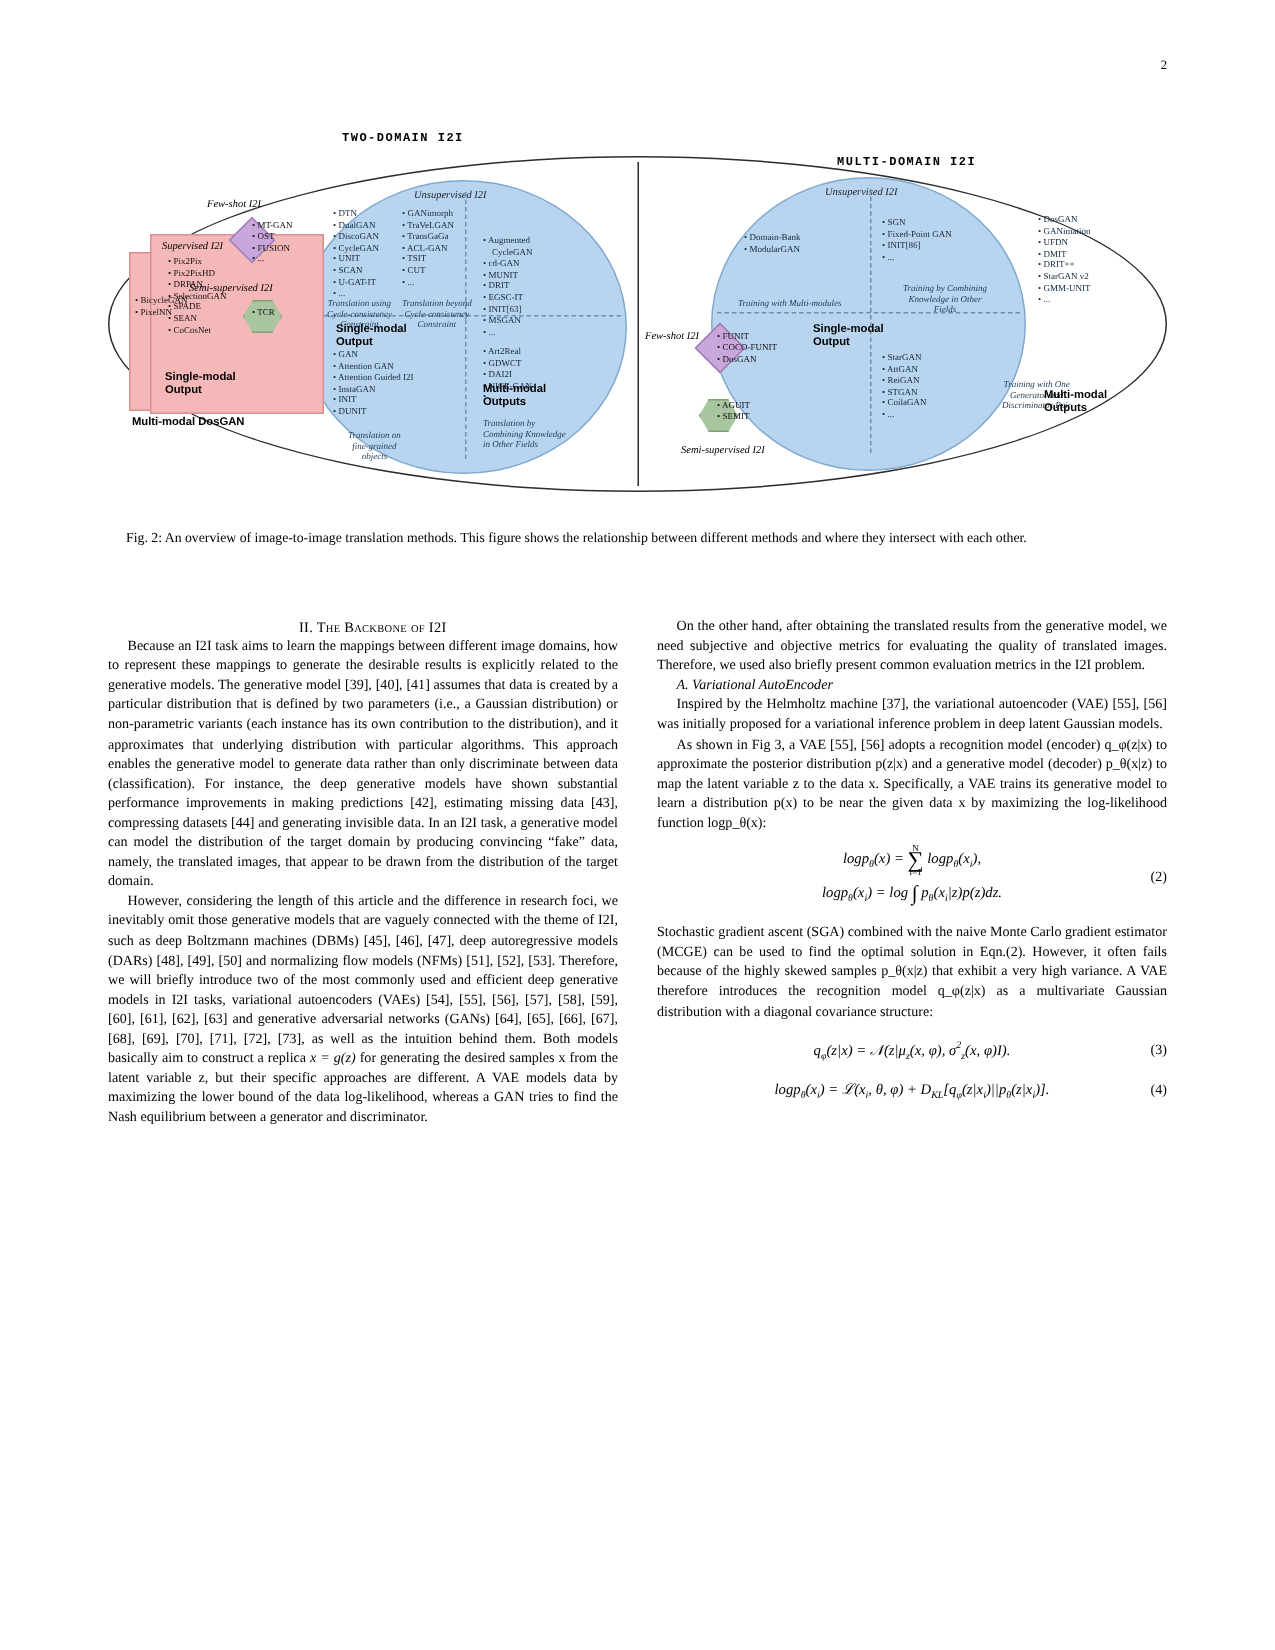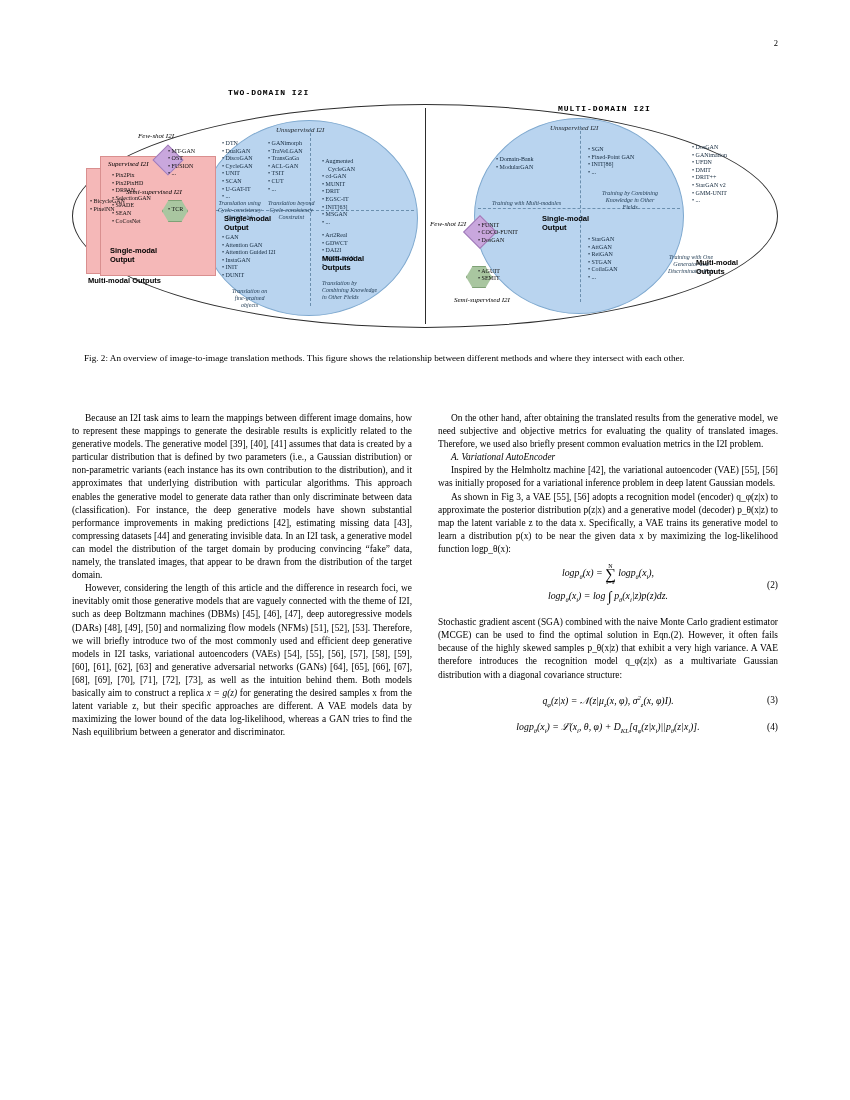--- a/index.html
+++ b/index.html
@@ -204,21 +204,21 @@
         <div class="bullet">SEAN</div>
         <div class="bullet">CoCosNet</div>
       </div>
 
       <div class="mlist" style="left:18px; top:94px;">
         <div class="bullet">BicycleGAN</div>
         <div class="bullet">PixelNN</div>
       </div>
 
       <div class="tag" style="left:38px; top:142px; width:100px;">Single-modal<br>Output</div>
-      <div class="tag" style="left:16px; top:172px; width:112px;">Multi-modal Outputs</div>
+      <div class="tag" style="left:16px; top:172px; width:112px;">Multi-modal DosGAN</div>
 
       <div class="sup-label" style="left:66px; top:28px;">Few-shot I2I</div>
       <div class="poly diamond" style="left:85px; top:45px; width:22px; height:22px;"></div>
       <div class="poly-label" style="left:96px; top:44px;">
         <div class="bullet">MT-GAN</div>
         <div class="bullet">OST</div>
         <div class="bullet">FUSION</div>
         <div class="bullet">...</div>
       </div>
 
@@ -346,32 +346,33 @@
         <div class="bullet">SEMIT</div>
       </div>
       <div class="sup-label" style="left:382px; top:192px;">Semi-supervised I2I</div>
 
     </div>
   </div>
 
   <div class="fig-caption">Fig. 2: An overview of image-to-image translation methods. This figure shows the relationship between different methods and where they intersect with each other.</div>
 
   <div class="col left">
+    <p class="sec-head">II. The Backbone of I2I</p>
     <p>Because an I2I task aims to learn the mappings between different image domains, how to represent these mappings to generate the desirable results is explicitly related to the generative models. The generative model [39], [40], [41] assumes that data is created by a particular distribution that is defined by two parameters (i.e., a Gaussian distribution) or non-parametric variants (each instance has its own contribution to the distribution), and it approximates that underlying distribution with particular algorithms. This approach enables the generative model to generate data rather than only discriminate between data (classification). For instance, the deep generative models have shown substantial performance improvements in making predictions [42], estimating missing data [43], compressing datasets [44] and generating invisible data. In an I2I task, a generative model can model the distribution of the target domain by producing convincing “fake” data, namely, the translated images, that appear to be drawn from the distribution of the target domain.</p>
     <p>
       <span>However, considering the length of this article and the difference in research foci, we inevitably omit those generative models that are vaguely connected with the theme of I2I, such as deep Boltzmann machines (DBMs) [45], [46], [47], deep autoregressive models (DARs) [48], [49], [50] and normalizing flow models (NFMs) [51], [52], [53]. Therefore, we will briefly introduce two of the most commonly used and efficient deep generative models in I2I tasks, variational autoencoders (VAEs) [54], [55], [56], [57], [58], [59], [60], [61], [62], [63] and generative adversarial networks (GANs) [64], [65], [66], [67], [68], [69], [70], [71], [72], [73], as well as the intuition behind them. Both models basically aim to construct a replica</span>
       <i>x = g(z)</i>
       <span>for generating the desired samples x from the latent variable z, but their specific approaches are different. A VAE models data by maximizing the lower bound of the data log-likelihood, whereas a GAN tries to find the Nash equilibrium between a generator and discriminator.</span>
     </p>
   </div>
 
   <div class="col right">
     <p>On the other hand, after obtaining the translated results from the generative model, we need subjective and objective metrics for evaluating the quality of translated images. Therefore, we used also briefly present common evaluation metrics in the I2I problem.</p>
     <p class="sub-head">A. Variational AutoEncoder</p>
-    <p>Inspired by the Helmholtz machine [42], the variational autoencoder (VAE) [55], [56] was initially proposed for a variational inference problem in deep latent Gaussian models.</p>
+    <p>Inspired by the Helmholtz machine [37], the variational autoencoder (VAE) [55], [56] was initially proposed for a variational inference problem in deep latent Gaussian models.</p>
     <p>As shown in Fig 3, a VAE [55], [56] adopts a recognition model (encoder) q_φ(z|x) to approximate the posterior distribution p(z|x) and a generative model (decoder) p_θ(x|z) to map the latent variable z to the data x. Specifically, a VAE trains its generative model to learn a distribution p(x) to be near the given data x by maximizing the log-likelihood function logp_θ(x):</p>
 
     <div class="eqn-block">
       <div class="eqn-line">
         <i>logp<sub>θ</sub></i>(<i>x</i>) =
         <span class="frac-sum"><span class="sum-sym">∑<span class="sum-top">N</span><span class="sum-bot">i=1</span></span></span>
         <i>logp<sub>θ</sub></i>(<i>x<sub>i</sub></i>),
       </div>
       <div class="eqn-line" style="margin-top:6px;">
         <i>logp<sub>θ</sub></i>(<i>x<sub>i</sub></i>) = <i>log</i>

